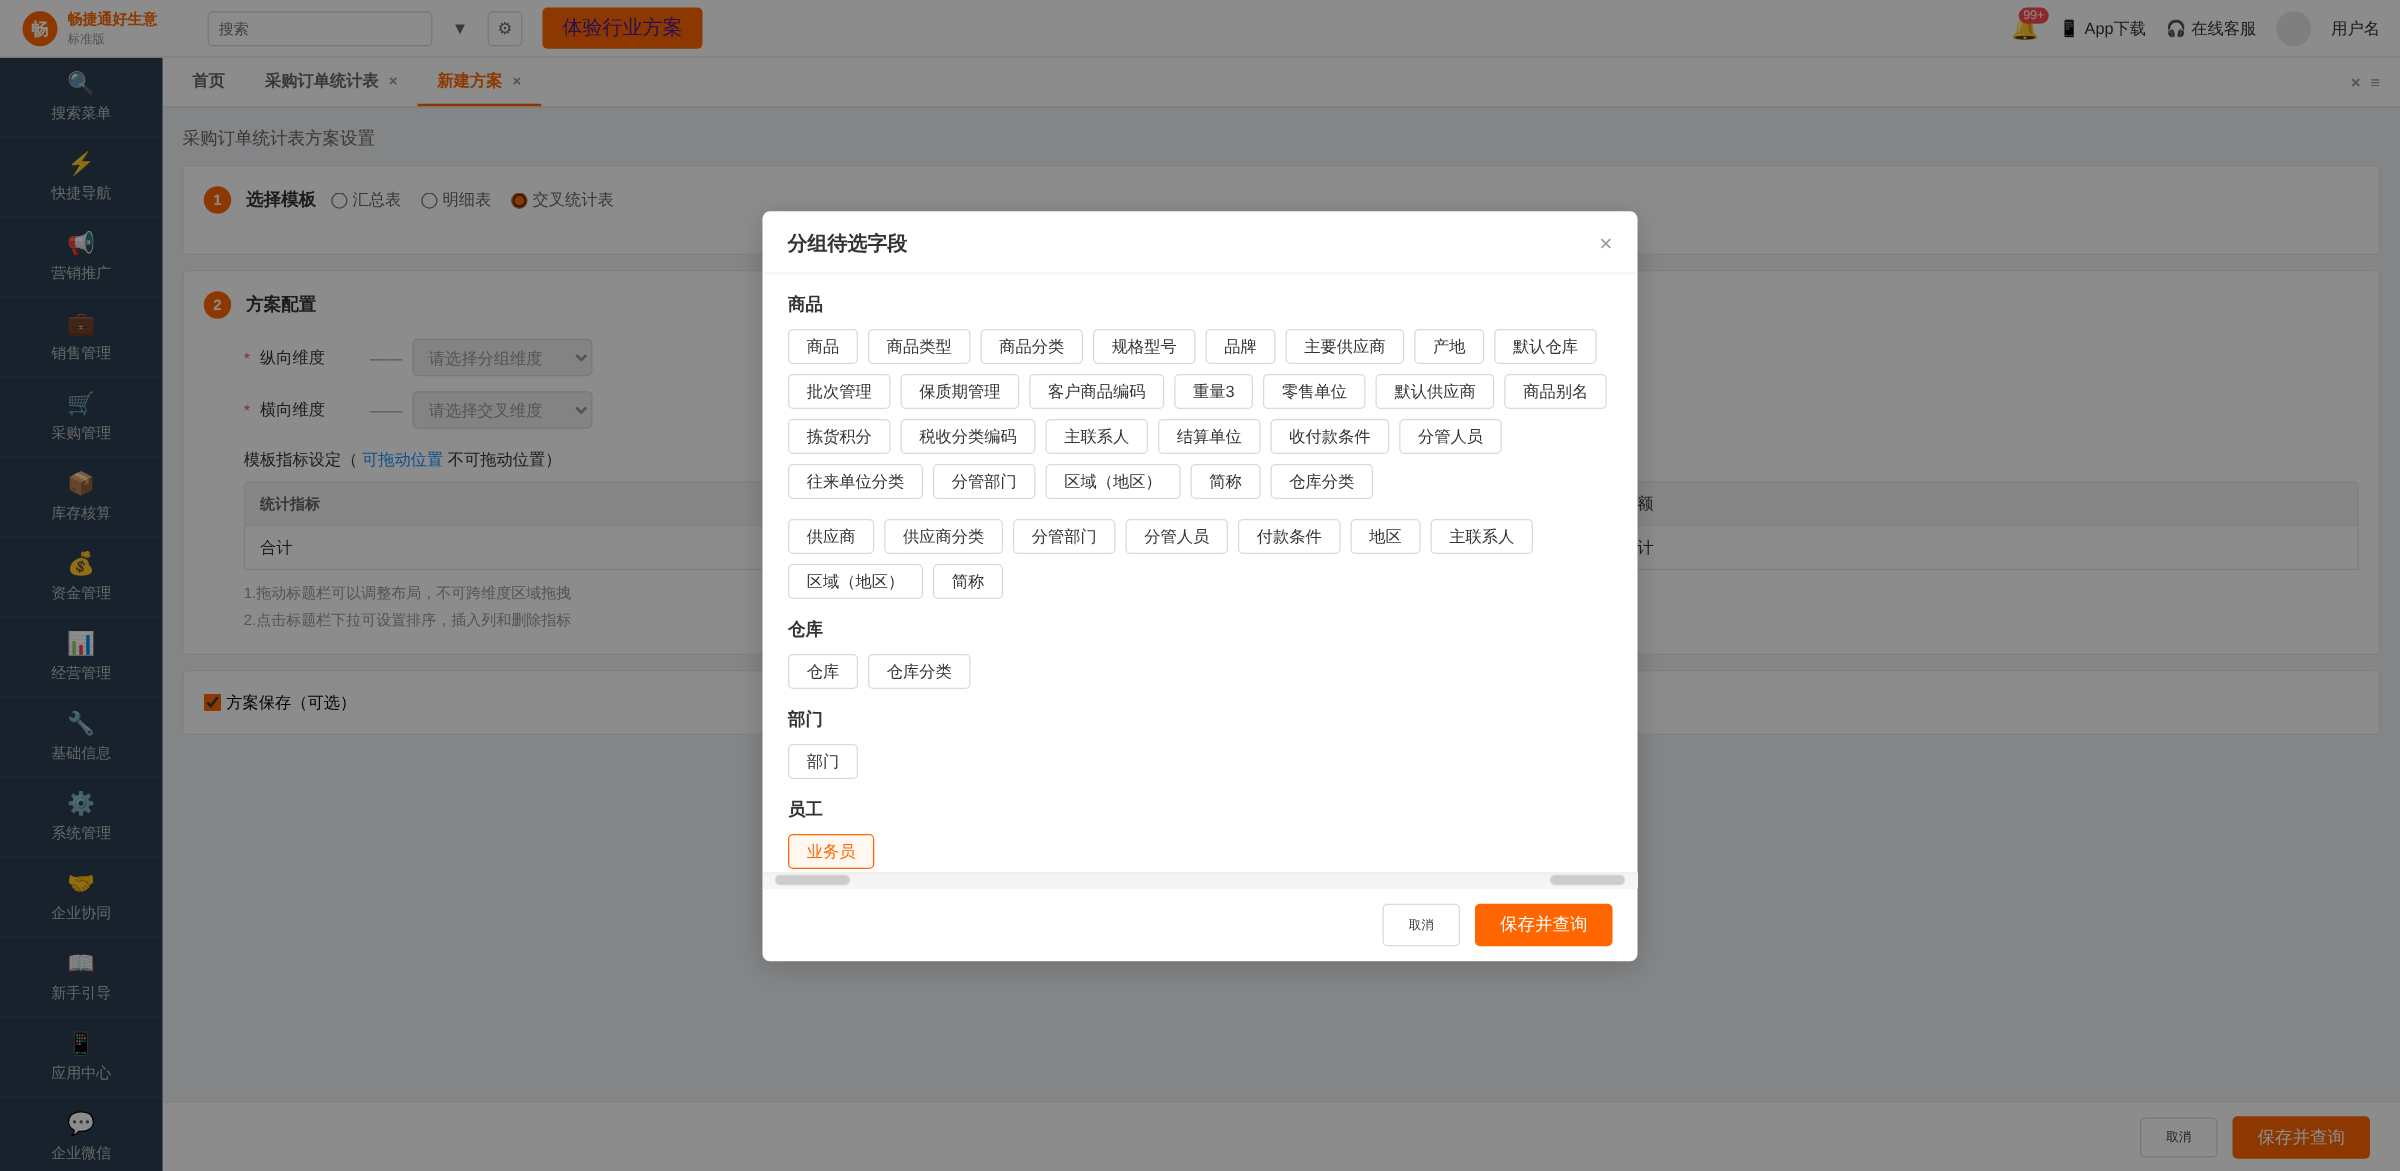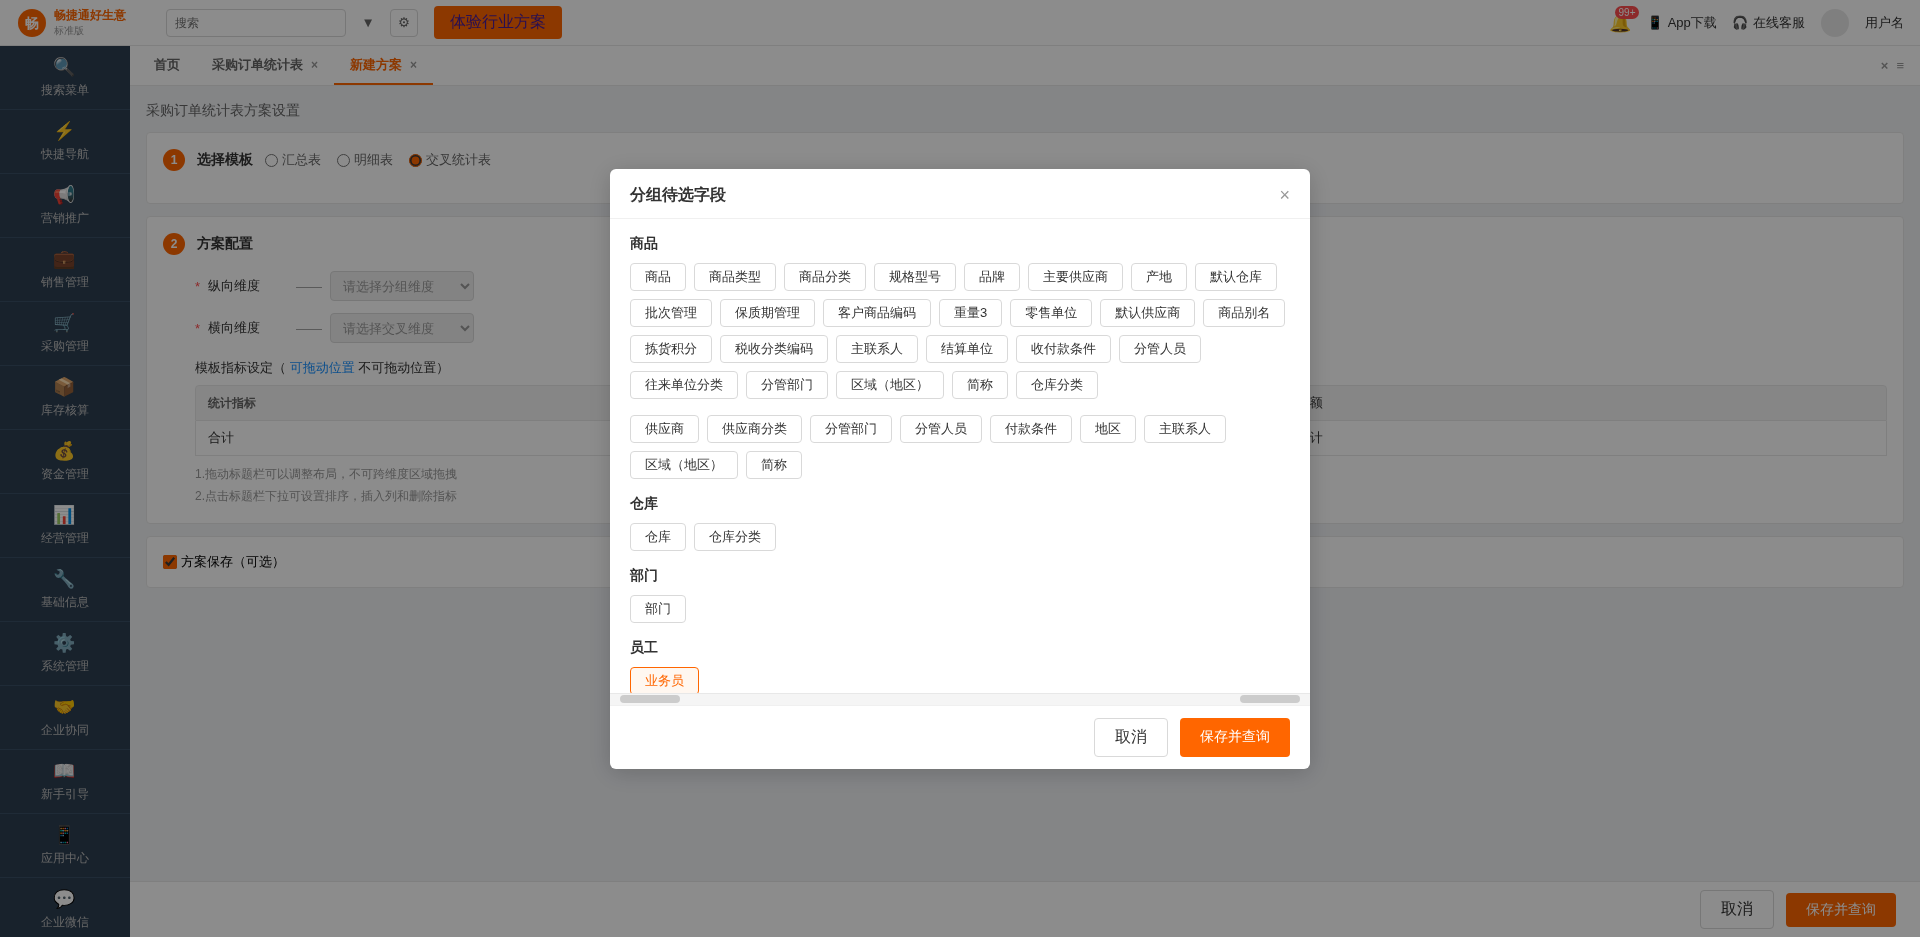--- a/index.html
+++ b/index.html
@@ -342,21 +342,21 @@
       cursor: pointer;
       font-size: 14px;
     }
     .btn-default {
       background: #fff;
       color: #333;
       border: 1px solid #d9d9d9;
       border-radius: 4px;
       padding: 8px 20px;
       cursor: pointer;
-      font-size: 16px;
+      font-size: 10px;
     }
     .modal-footer {
       display: flex;
       justify-content: flex-end;
       gap: 12px;
       padding: 12px 20px;
       border-top: 1px solid #f0f0f0;
     }
 
     

